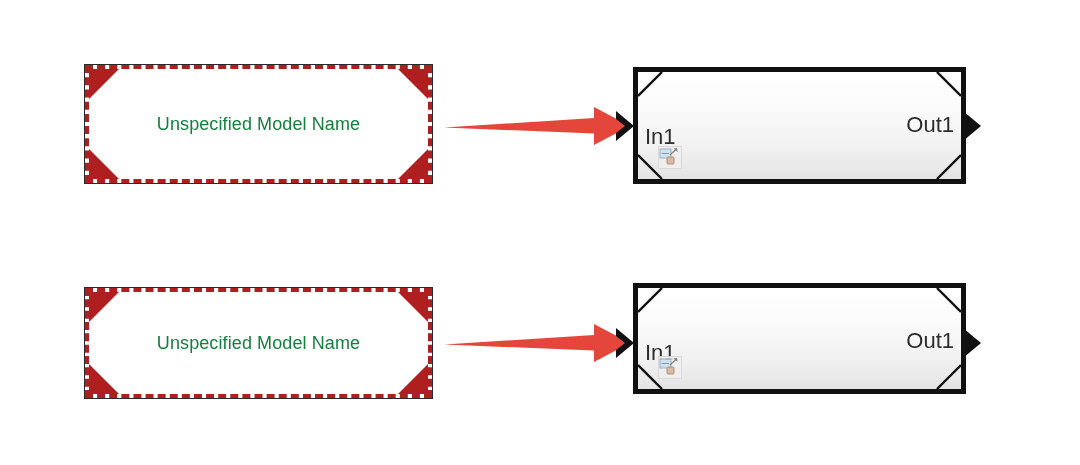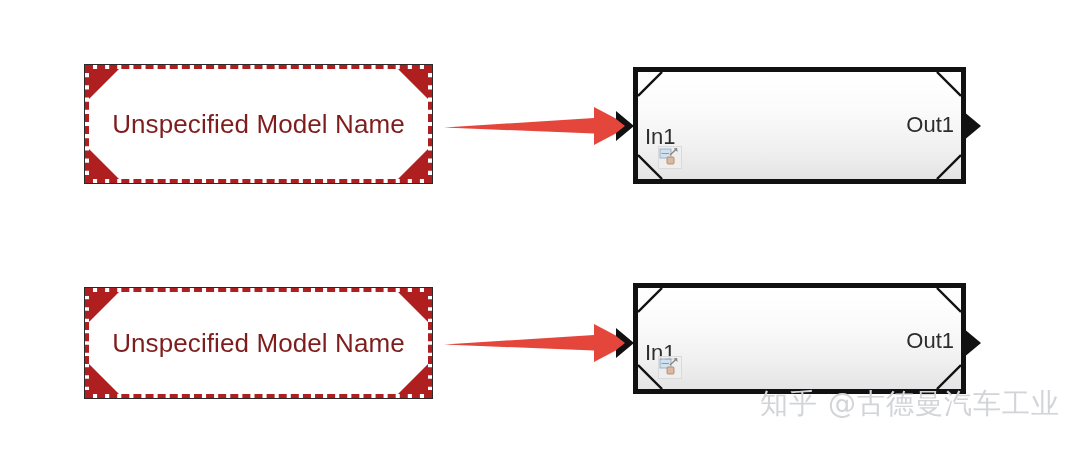--- a/index.html
+++ b/index.html
@@ -38,22 +38,22 @@
     
     content: "";
     position: absolute;
     left: -5px; top: -5px; right: -5px; bottom: -5px;
     border: 1px solid #2a2a2a;
     pointer-events: none;
   }
   .unspec-label {
     position: relative;
     z-index: 4;
-    font-size: 26px;
-    color: #7f1d1d;
+    font-size: 18px;
+    color: #15803d;
     letter-spacing: 0.1px;
     white-space: nowrap;
   }
   
   .corner {
     position: absolute;
     width: 0; height: 0;
     z-index: 3;
   }
   .corner.tl {
@@ -275,15 +275,14 @@
       <polygon points="0,1 18,16 0,31 0,23 9,16 0,9" fill="#111111"></polygon>
     </svg>
   </div>
 
   <div class="port-marker" style="left:963px; top:327px; width:22px; height:32px;">
     <svg width="22" height="32" viewBox="0 0 22 32">
       <polygon points="0,1 18,16 0,31" fill="#111111"></polygon>
     </svg>
   </div>
 
-  <div class="watermark">知乎 @古德曼汽车工业</div>
 
 </div>
 
 </body></html>

